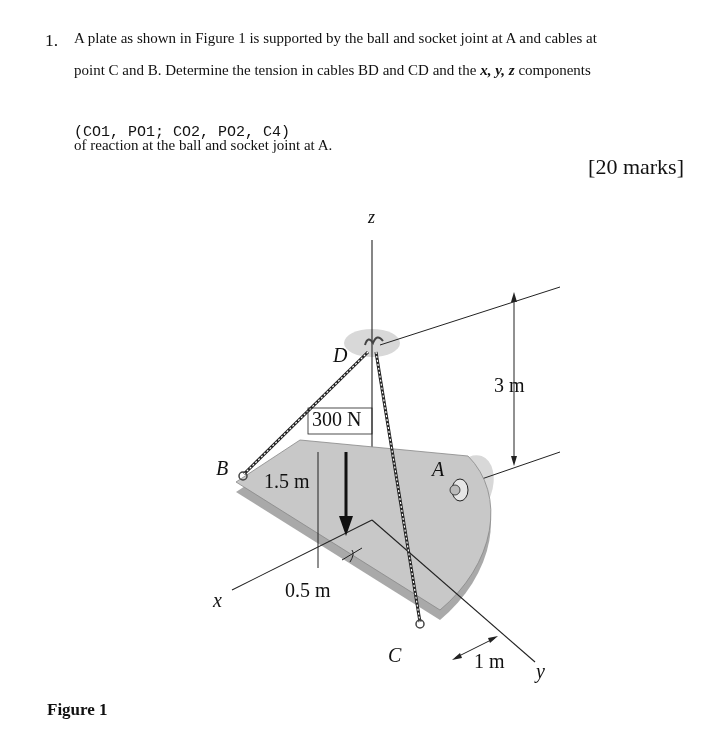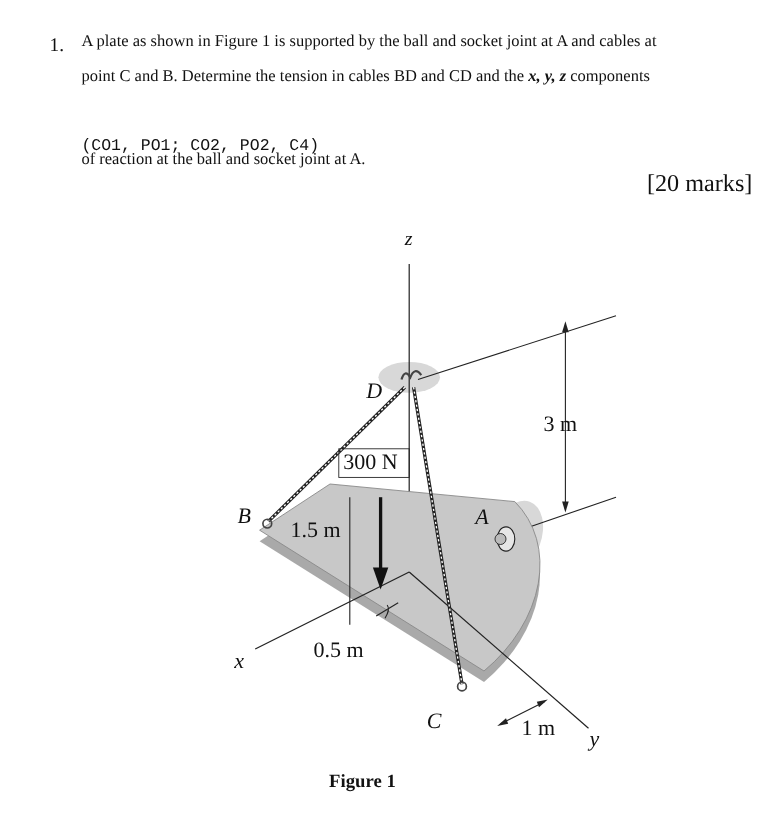--- a/index.html
+++ b/index.html
@@ -9,21 +9,21 @@
   .num { position: absolute; left: 45px; top: 30px; font-size: 17.5px; }
   .line { position: absolute; left: 74px; font-size: 15px; white-space: nowrap; }
   .l1 { top: 30px; }
   .l2 { top: 62px; }
   .l3 { top: 93px; margin-top: 44px; }
   .l4 { top: 124px; font-family: Liberation Mono, monospace; }
   .marks { position: absolute; right: 24px; top: 154px; font-size: 22px; }
   .bi { font-weight: bold; font-style: italic; }
   svg.fig { position: absolute; left: 0; top: 0; }
   .figtxt { font-family: "Liberation Serif", "DejaVu Serif", serif; fill: #111; }
-  .caption { position: absolute; left: 0; width: 612px; text-align: center; top: 700px;
+  .caption { position: absolute; left: 0; width: 612px; top: 700px;
              font-size: 17px; font-weight: bold; }
   .caption span { display: inline-block; margin-left: 47px; }
 </style>
 </head>
 <body>
 
 <div class="q">
   <div class="num">1.</div>
   <div class="line l1">A plate as shown in Figure 1 is supported by the ball and socket joint at A and cables at</div>
   <div class="line l2"><span>point C and B. Determine the tension in cables BD and CD and the </span><span class="bi">x, y, z</span><span> components</span></div>

